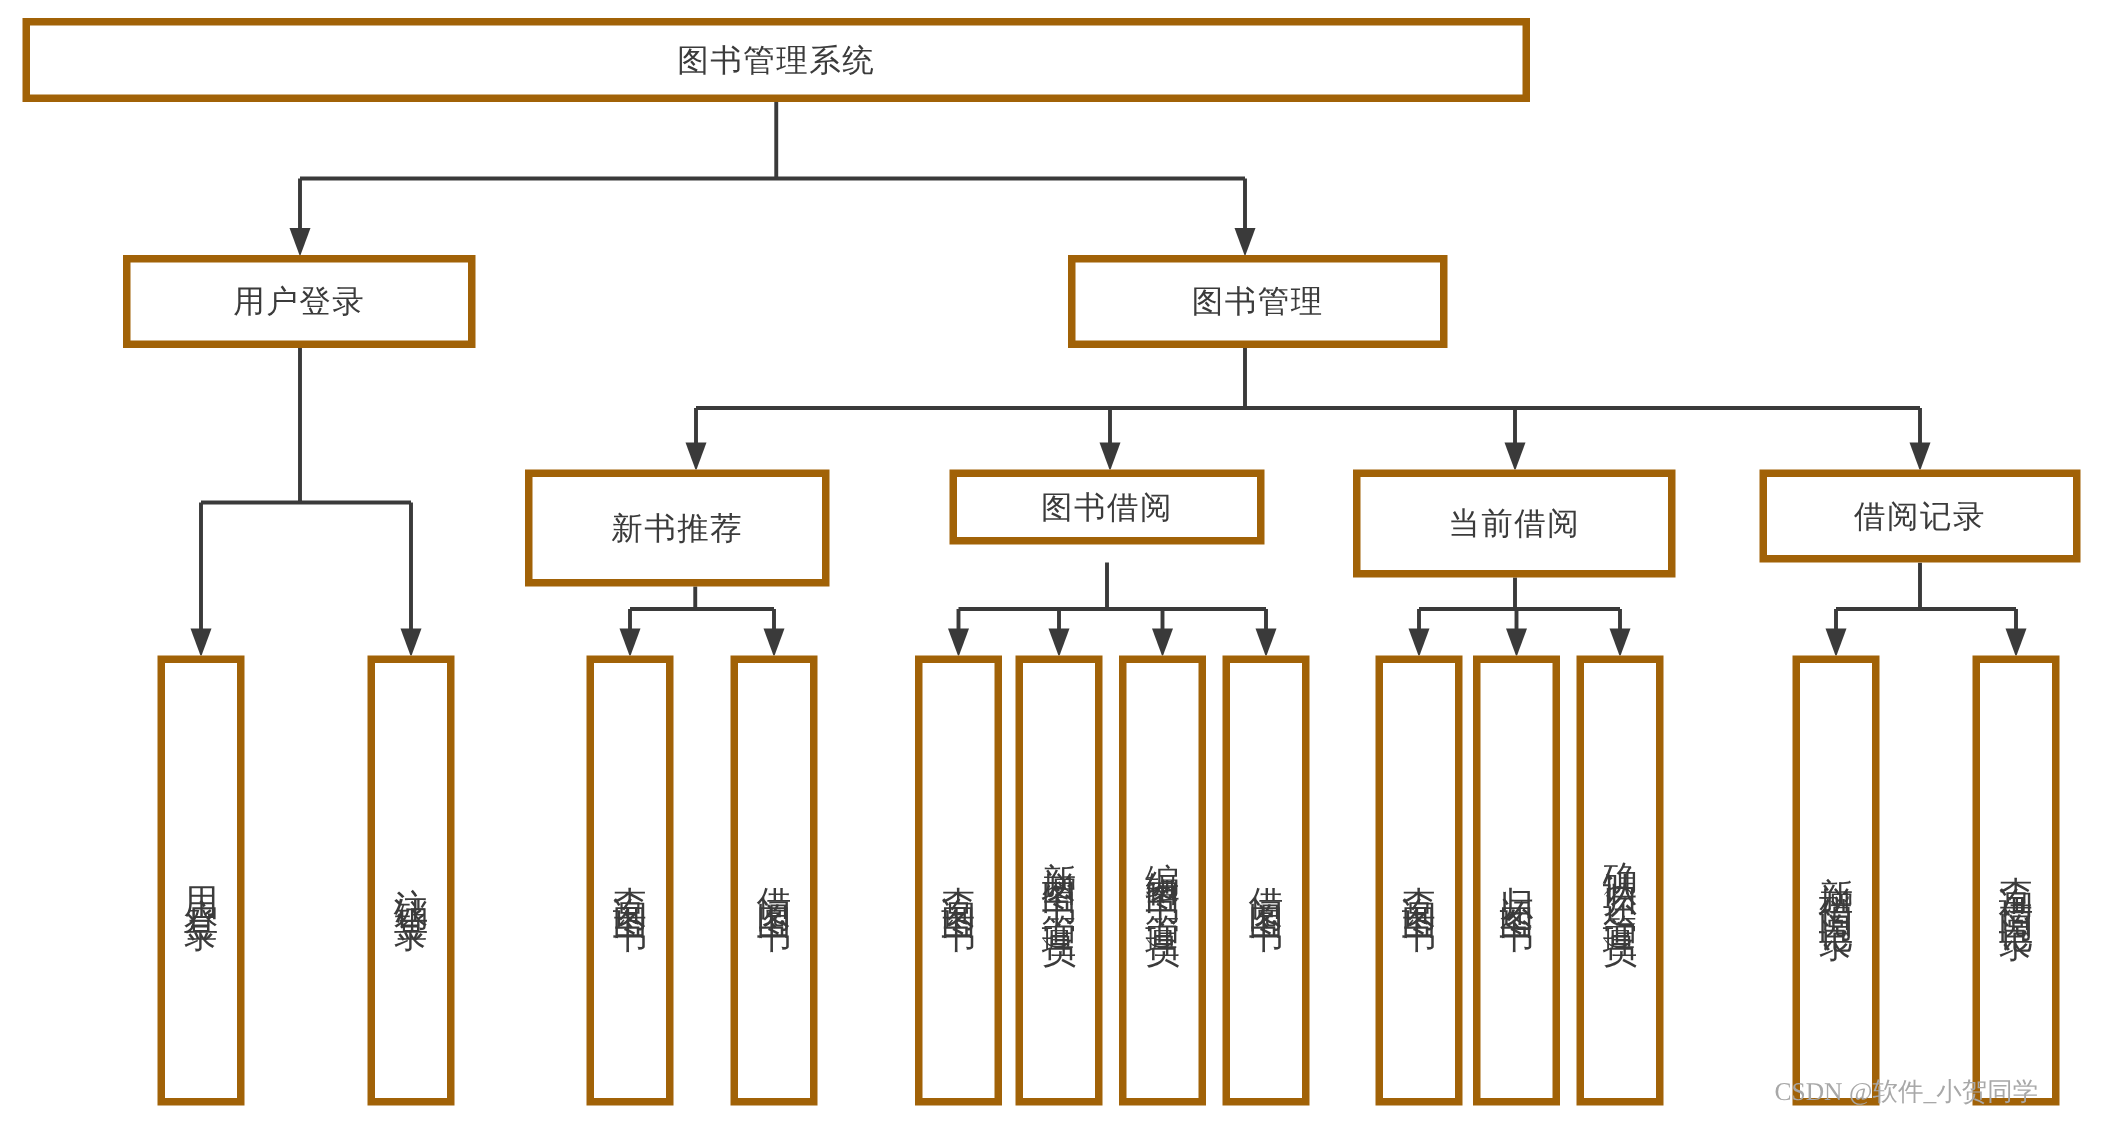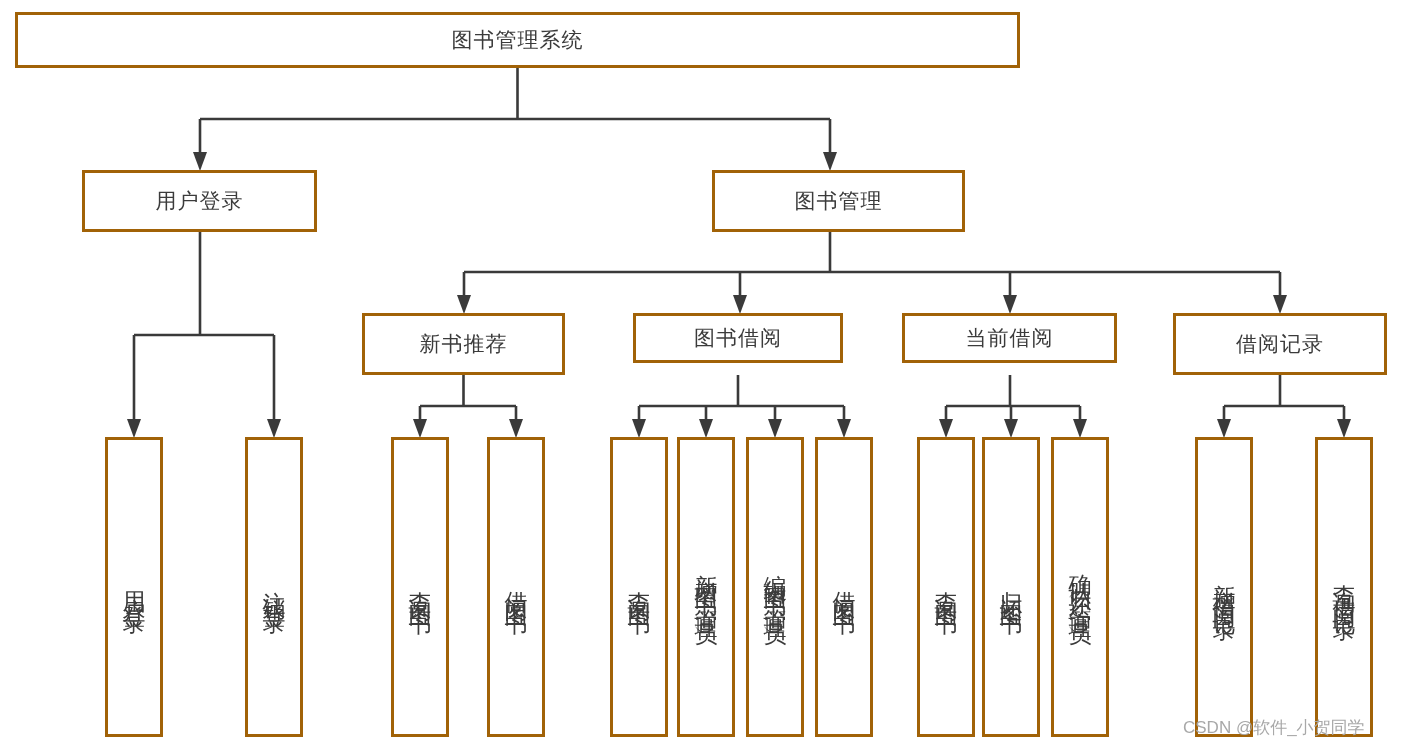--- a/index.html
+++ b/index.html
@@ -13,41 +13,42 @@
   }
   .connectors {
     position: absolute;
     left: 0; top: 0;
     width: 1405px; height: 747px;
   }
   .box {
     position: absolute;
     box-sizing: border-box;
     background: #ffffff;
-    border: 3px solid #a16207;
+    border: 5px solid #a16207;
     display: flex;
     align-items: center;
     justify-content: center;
     color: #3b3b3b;
   }
   .h-box { font-size: 21px; letter-spacing: 1px; }
   .v-box {
     writing-mode: vertical-rl;
     text-orientation: mixed;
     font-size: 23px;
     letter-spacing: 7px;
     line-height: 1;
   }
   .watermark {
     position: absolute;
     left: 1183px;
     top: 716px;
     font-size: 17px;
     color: #a8a8a8;
     white-space: nowrap;
+    font-family: Liberation Serif, serif;
   }
 </style>
 </head>
 <body>
 
 <div class="canvas">
 
   <svg class="connectors" viewBox="0 0 1405 747" xmlns="http://www.w3.org/2000/svg">
     <g stroke="#3a3a3a" stroke-width="2.6" fill="none">
 
@@ -89,23 +90,23 @@
       <polygon points="1217,419 1231,419 1224,438"></polygon>
       <polygon points="1337,419 1351,419 1344,438"></polygon>
     </g>
   </svg>
 
   <div class="box h-box" style="left:15px; top:12px; width:1005px; height:56px;">图书管理系统</div>
 
   <div class="box h-box" style="left:82px; top:170px; width:235px; height:62px;">用户登录</div>
   <div class="box h-box" style="left:712px; top:170px; width:253px; height:62px;">图书管理</div>
 
-  <div class="box h-box" style="left:362px; top:313px; width:203px; height:62px;">新书推荐</div>
+  <div class="box h-box" style="left:350px; top:313px; width:203px; height:78px;">新书推荐</div>
   <div class="box h-box" style="left:633px; top:313px; width:210px; height:50px;">图书借阅</div>
-  <div class="box h-box" style="left:902px; top:313px; width:215px; height:50px;">当前借阅</div>
+  <div class="box h-box" style="left:902px; top:313px; width:215px; height:72px;">当前借阅</div>
   <div class="box h-box" style="left:1173px; top:313px; width:214px; height:62px;">借阅记录</div>
 
   <div class="box v-box" style="left:105px; top:437px; width:58px; height:300px;">用户登录</div>
   <div class="box v-box" style="left:245px; top:437px; width:58px; height:300px;">注销登录</div>
 
   <div class="box v-box" style="left:391px; top:437px; width:58px; height:300px;">查询图书</div>
   <div class="box v-box" style="left:487px; top:437px; width:58px; height:300px;">借阅图书</div>
 
   <div class="box v-box" style="left:610px; top:437px; width:58px; height:300px;">查询图书</div>
   <div class="box v-box" style="left:677px; top:437px; width:58px; height:300px;">新增图书（管理员）</div>

